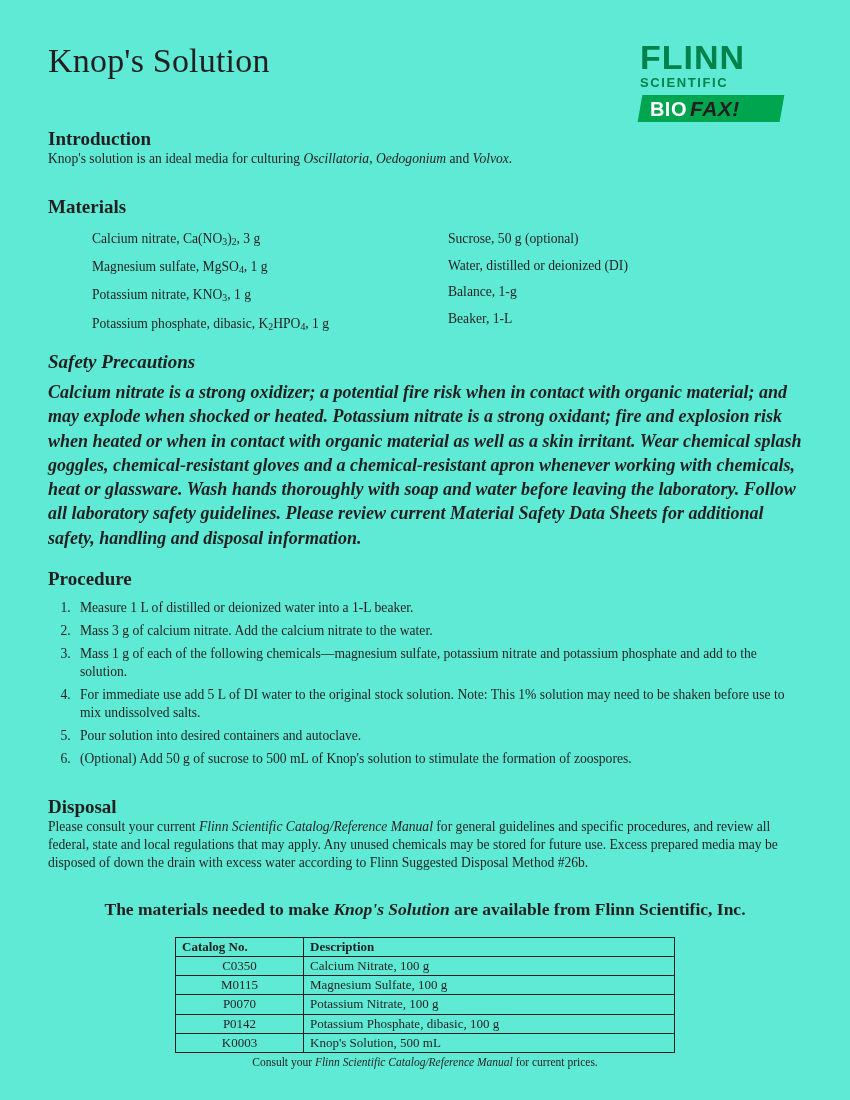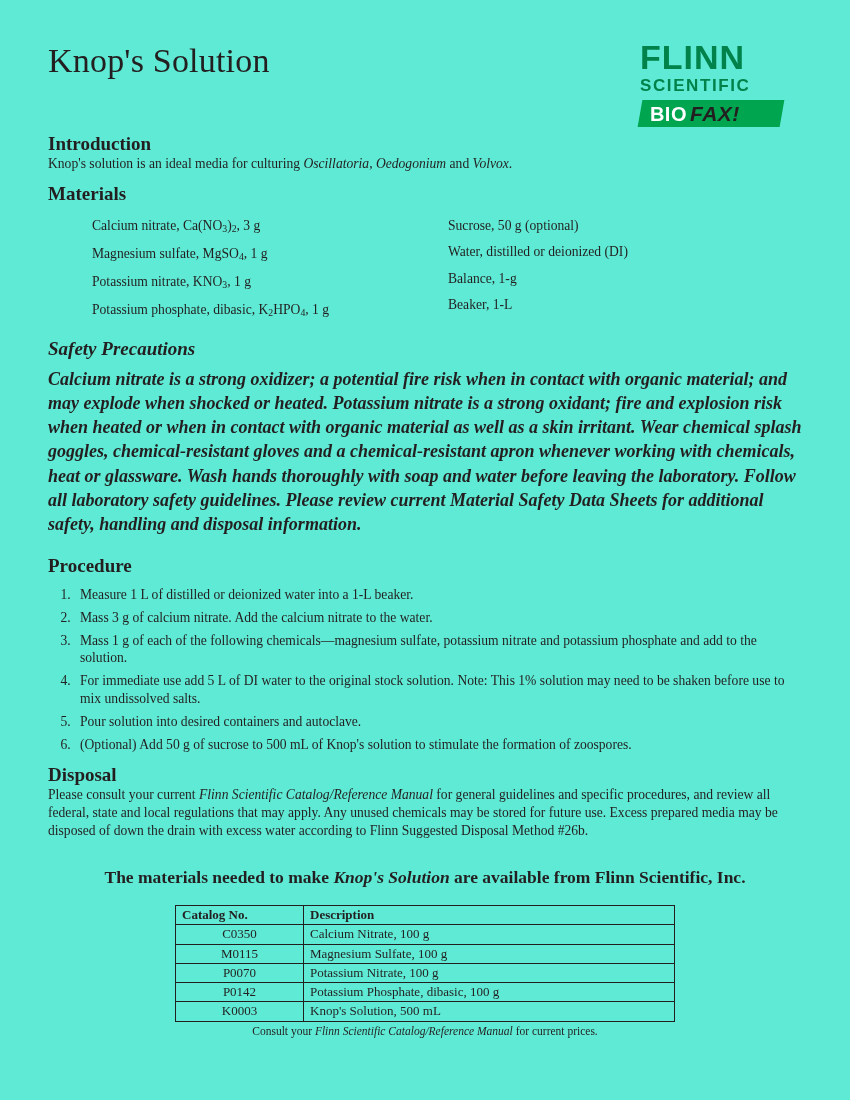--- a/index.html
+++ b/index.html
@@ -51,21 +51,21 @@
     font-family: "Liberation Sans", sans-serif;
     font-weight: bold;
     font-size: 34px;
     letter-spacing: 1px;
     color: #00824a;
     line-height: 1.0;
   }
   .logo-sci {
     font-family: "Liberation Sans", sans-serif;
     font-weight: bold;
-    font-size: 17px;
+    font-size: 13px;
     letter-spacing: 1.6px;
     color: #00824a;
     line-height: 1.15;
     margin-top: 2px;
   }
   .logo-bar {
     margin-top: 4px;
     background: #00a64f;
     height: 27px;
     display: flex;
@@ -222,21 +222,21 @@
   }
   .footer-page {
     border-left: 1px solid #231f20;
     padding-left: 14px;
     font-size: 11px;
     line-height: 1.3;
   }
   .mt6 { margin-top: 6px; }
   .mt10 { margin-top: 10px; }
   .mt18 { margin-top: 18px; }
-  .mt22 { margin-top: 10px; }
+  .mt22 { margin-top: 28px; }
   .mt26 { margin-top: 26px; text-align: center; }
 </style>
 </head>
 <body>
 
 <div class="page">
   <div class="content">
 
     <div class="header-row">
       <h1 class="doc-title">Knop's Solution</h1>

